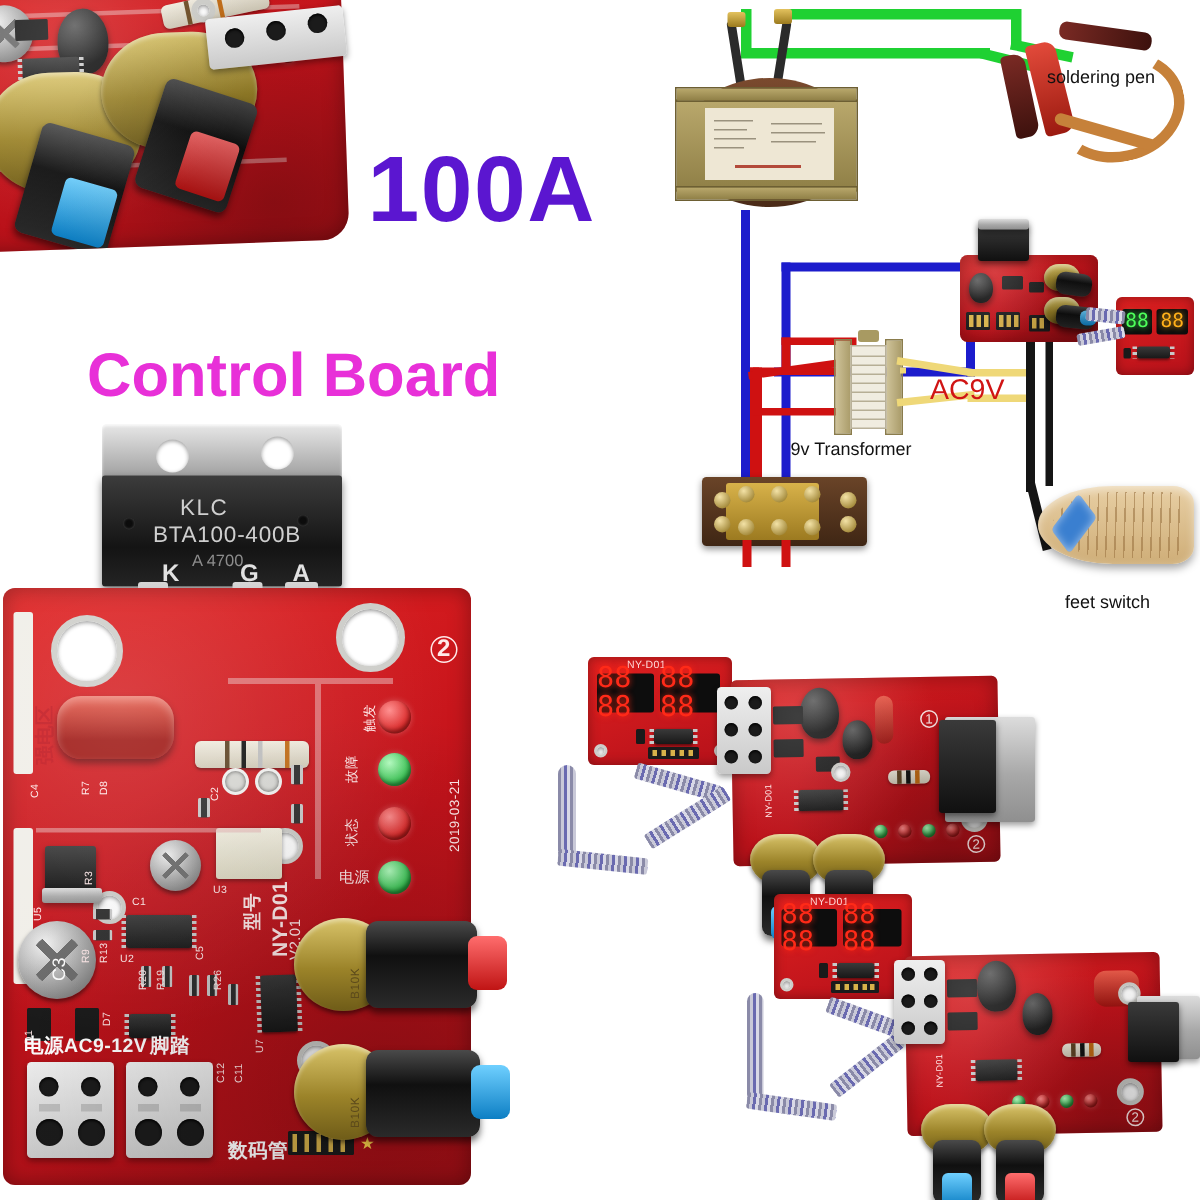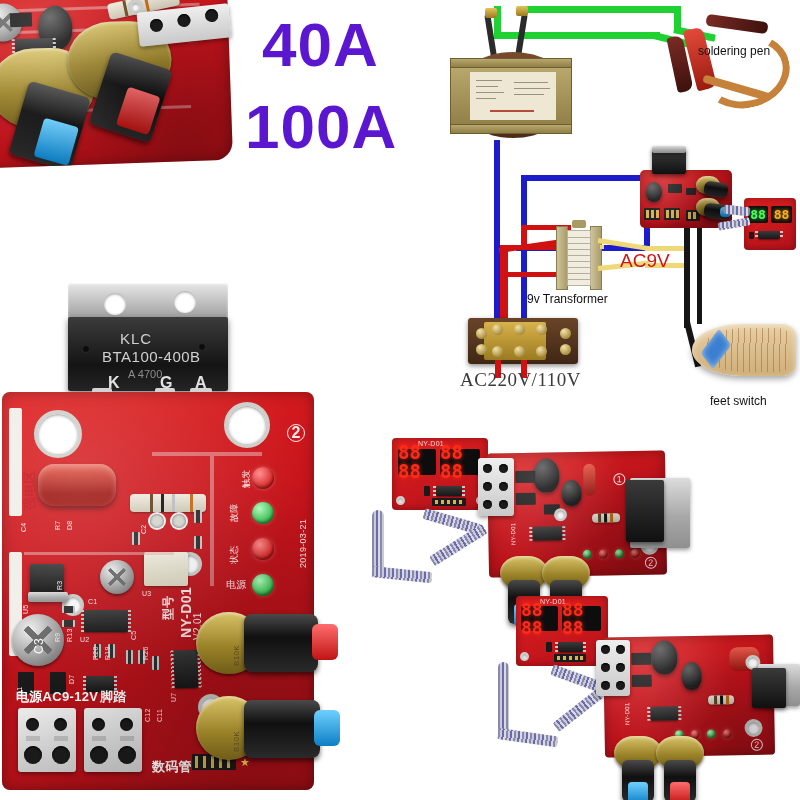--- a/index.html
+++ b/index.html
@@ -169,21 +169,21 @@
   .clamp.dark { background: linear-gradient(180deg,#7a2a24,#3d110d); }
   .cable { position:absolute; border:7px solid #c6813a; border-radius:50%;
            border-top-color:transparent; border-left-color:transparent; }
 
   
   .dispmod { position:absolute;
       background: linear-gradient(160deg,#e02020,#b5111a);
       border-radius:4px; box-shadow: inset 0 0 8px rgba(0,0,0,.35); }
   .seg-panel { position:absolute; background:#0d0d0d; border-radius:2px;
       display:flex; align-items:center; justify-content:center; gap:2px; }
-  .seg-digit { font-family:"DejaVu Sans Mono", monospace; font-weight:bold; line-height:1; }
+  .seg-digit { font-family:"DejaVu Sans Mono", monospace; font-weight:normal; line-height:1; }
   .seg-digit.redled   { color:#ff2a18; text-shadow:0 0 4px rgba(255,40,20,.9); }
   .seg-digit.greenled { color:#4dff5a; text-shadow:0 0 4px rgba(60,255,90,.9); }
   .seg-digit.amberled { color:#ffb01a; text-shadow:0 0 4px rgba(255,170,20,.9); }
   .ribbon { position:absolute;
       background: repeating-linear-gradient(90deg,#8a8aa8 0 2px,#c9c9d8 2px 4px,#6a6ab0 4px 6px,#d9d9e6 6px 8px);
       border-radius:2px; }
 
   
   .heatsink { position:absolute; background: linear-gradient(180deg,#dcdcdc,#a8a8a8 55%,#8f8f8f);
               border-radius:2px; box-shadow:0 2px 4px rgba(0,0,0,.4); }
@@ -227,22 +227,22 @@
     </div>
 
   </div>
 
   <div class="term" style="left:138px; top:8px; width:92px; height:34px; transform:rotate(-6deg);">
     <div class="th" style="left:12px; top:8px; width:13px; height:13px;"></div>
     <div class="th" style="left:40px; top:6px; width:13px; height:13px;"></div>
     <div class="th" style="left:68px; top:4px; width:13px; height:13px;"></div>
   </div>
 
-  <div class="amp-line" id="amp40">40A</div>
   <div class="amp-line" id="amp100">100A</div>
+  <div class="title-line" id="title2">Control Board</div>
 
   <div class="wire green" style="left:520px; top:6px; width:160px; height:7px;"></div>
   <div class="wire green" style="left:674px; top:6px; width:7px; height:26px;"></div>
   <div class="wire green" style="left:674px; top:26px; width:42px; height:7px; transform:rotate(12deg); transform-origin:left center;"></div>
   <div class="wire green" style="left:494px; top:32px; width:166px; height:7px;"></div>
   <div class="wire green" style="left:654px; top:32px; width:44px; height:7px; transform:rotate(14deg); transform-origin:left center;"></div>
   <div class="wire green" style="left:494px; top:6px; width:7px; height:30px;"></div>
   <div class="wire green" style="left:520px; top:6px; width:7px; height:10px;"></div>
 
   <div class="xfmr-big" style="left:448px; top:10px; width:130px; height:130px;">
@@ -323,21 +323,20 @@
     <div class="screw" style="left:24px; top:28px; width:11px; height:11px;"></div>
     <div class="screw" style="left:46px; top:6px; width:11px; height:11px;"></div>
     <div class="screw" style="left:46px; top:28px; width:11px; height:11px;"></div>
     <div class="screw" style="left:68px; top:6px; width:11px; height:11px;"></div>
     <div class="screw" style="left:68px; top:28px; width:11px; height:11px;"></div>
     <div class="screw" style="left:92px; top:10px; width:11px; height:11px;"></div>
     <div class="screw" style="left:92px; top:26px; width:11px; height:11px;"></div>
   </div>
   <div class="wire red" style="left:495px; top:360px; width:6px; height:18px;"></div>
   <div class="wire red" style="left:521px; top:360px; width:6px; height:18px;"></div>
-  <div class="diag-label serif" style="left:460px; top:369px;">AC220V/110V</div>
 
   <div class="pcb" style="left:640px; top:170px; width:92px; height:58px;">
     <div class="hdr" style="left:4px; top:38px; width:16px; height:12px;">
         <i style="left:2px;"></i>
         <i style="left:7px;"></i>
         <i style="left:12px;"></i>
       </div>
     <div class="hdr" style="left:24px; top:38px; width:16px; height:12px;">
         <i style="left:2px;"></i>
         <i style="left:7px;"></i>

